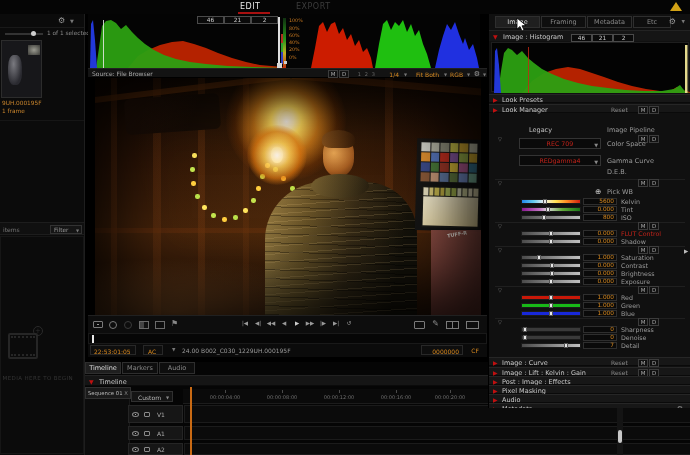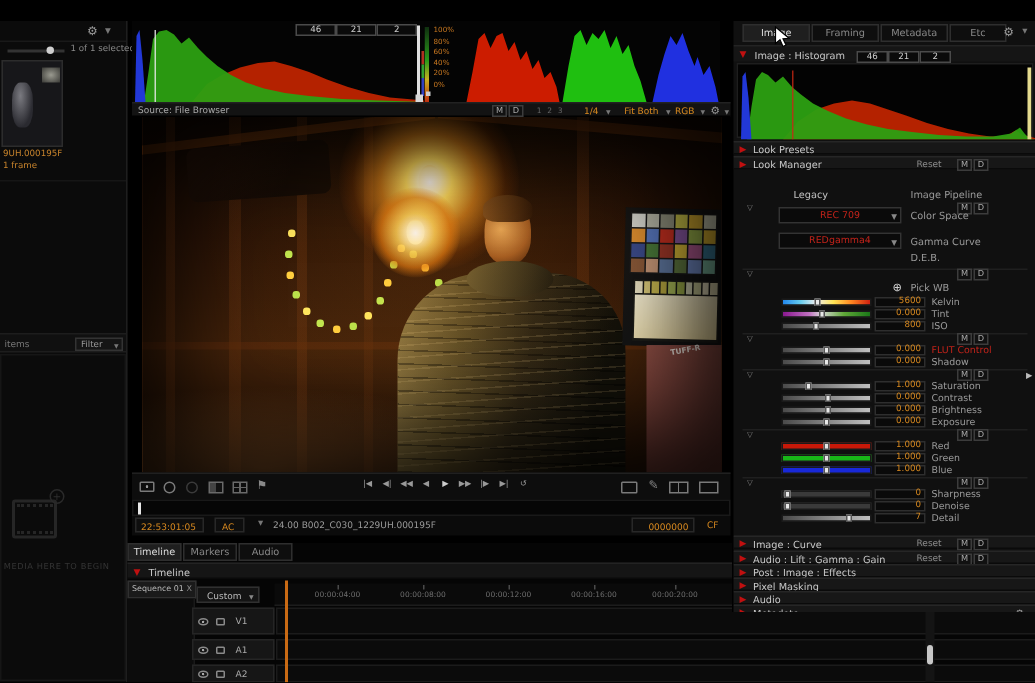--- a/index.html
+++ b/index.html
@@ -38,20 +38,26 @@
   .ddown .dar{position:absolute;right:2px;top:1px;color:#888;font-size:5px;}
   .olbl{color:#d8891f;}
   .icn{color:#999;}
   .cell{border:1px solid #4a4a4a;background:#0a0a0a;color:#ccc;font-size:5.8px;line-height:6px;text-align:center;width:21px;height:8px;}
 </style>
 </head>
 <body>
 
 <div id="root">
 
+  <div class="abs" style="left:0;top:0;width:690px;height:14px;background:#050505;">
+    <div class="abs txt" style="left:240px;top:2px;font-size:8px;color:#e8e8e8;letter-spacing:.5px;">EDIT</div>
+    <div class="abs" style="left:238px;top:12px;width:32px;height:2px;background:#a81010;"></div>
+    <div class="abs txt" style="left:296px;top:2px;font-size:8px;color:#3c3c3c;letter-spacing:.5px;">EXPORT</div>
+    <div class="abs" style="right:8px;top:2px;width:0;height:0;border-left:6px solid transparent;border-right:6px solid transparent;border-bottom:9px solid #d2a216;"></div>
+  </div>
   <div class="abs txt icn" style="left:303px;top:15px;font-size:5px;color:#555;">▲</div>
 
   <div class="abs" style="left:0;top:14px;width:85px;height:441px;background:#0b0b0b;border-right:1px solid #1e1e1e;">
     <div class="abs" style="left:0;top:0;width:84px;height:14px;border-bottom:1px solid #191919;">
       <div class="abs txt icn" style="left:58px;top:2px;font-size:8px;">⚙</div>
       <div class="abs txt icn" style="left:70px;top:4px;font-size:5px;color:#777;">▼</div>
     </div>
     <div class="abs" style="left:5px;top:19px;width:38px;height:2px;background:#333;">
       <div class="abs" style="left:26px;top:-2px;width:5px;height:5px;border-radius:50%;background:#cfcfcf;"></div>
     </div>
@@ -540,21 +546,21 @@
       <span class="redtri">▶</span>
       <span class="lbl">Image : Curve</span>
       <span class="reset" style="left:122px;top:1px;">Reset</span>
       <span class="mdbox gmd" style="top:0.5px;">
         <span>M</span>
         <span>D</span>
       </span>
     </div>
     <div class="secrow" style="top:353px;">
       <span class="redtri">▶</span>
-      <span class="lbl">Audio : Lift : Gamma : Gain</span>
+      <span class="lbl">Image : Lift : Kelvin : Gain</span>
       <span class="reset" style="left:122px;top:1px;">Reset</span>
       <span class="mdbox gmd" style="top:0.5px;">
         <span>M</span>
         <span>D</span>
       </span>
     </div>
     <div class="secrow" style="top:362px;">
       <span class="redtri">▶</span>
       <span class="lbl">Post : Image : Effects</span>
     </div>

